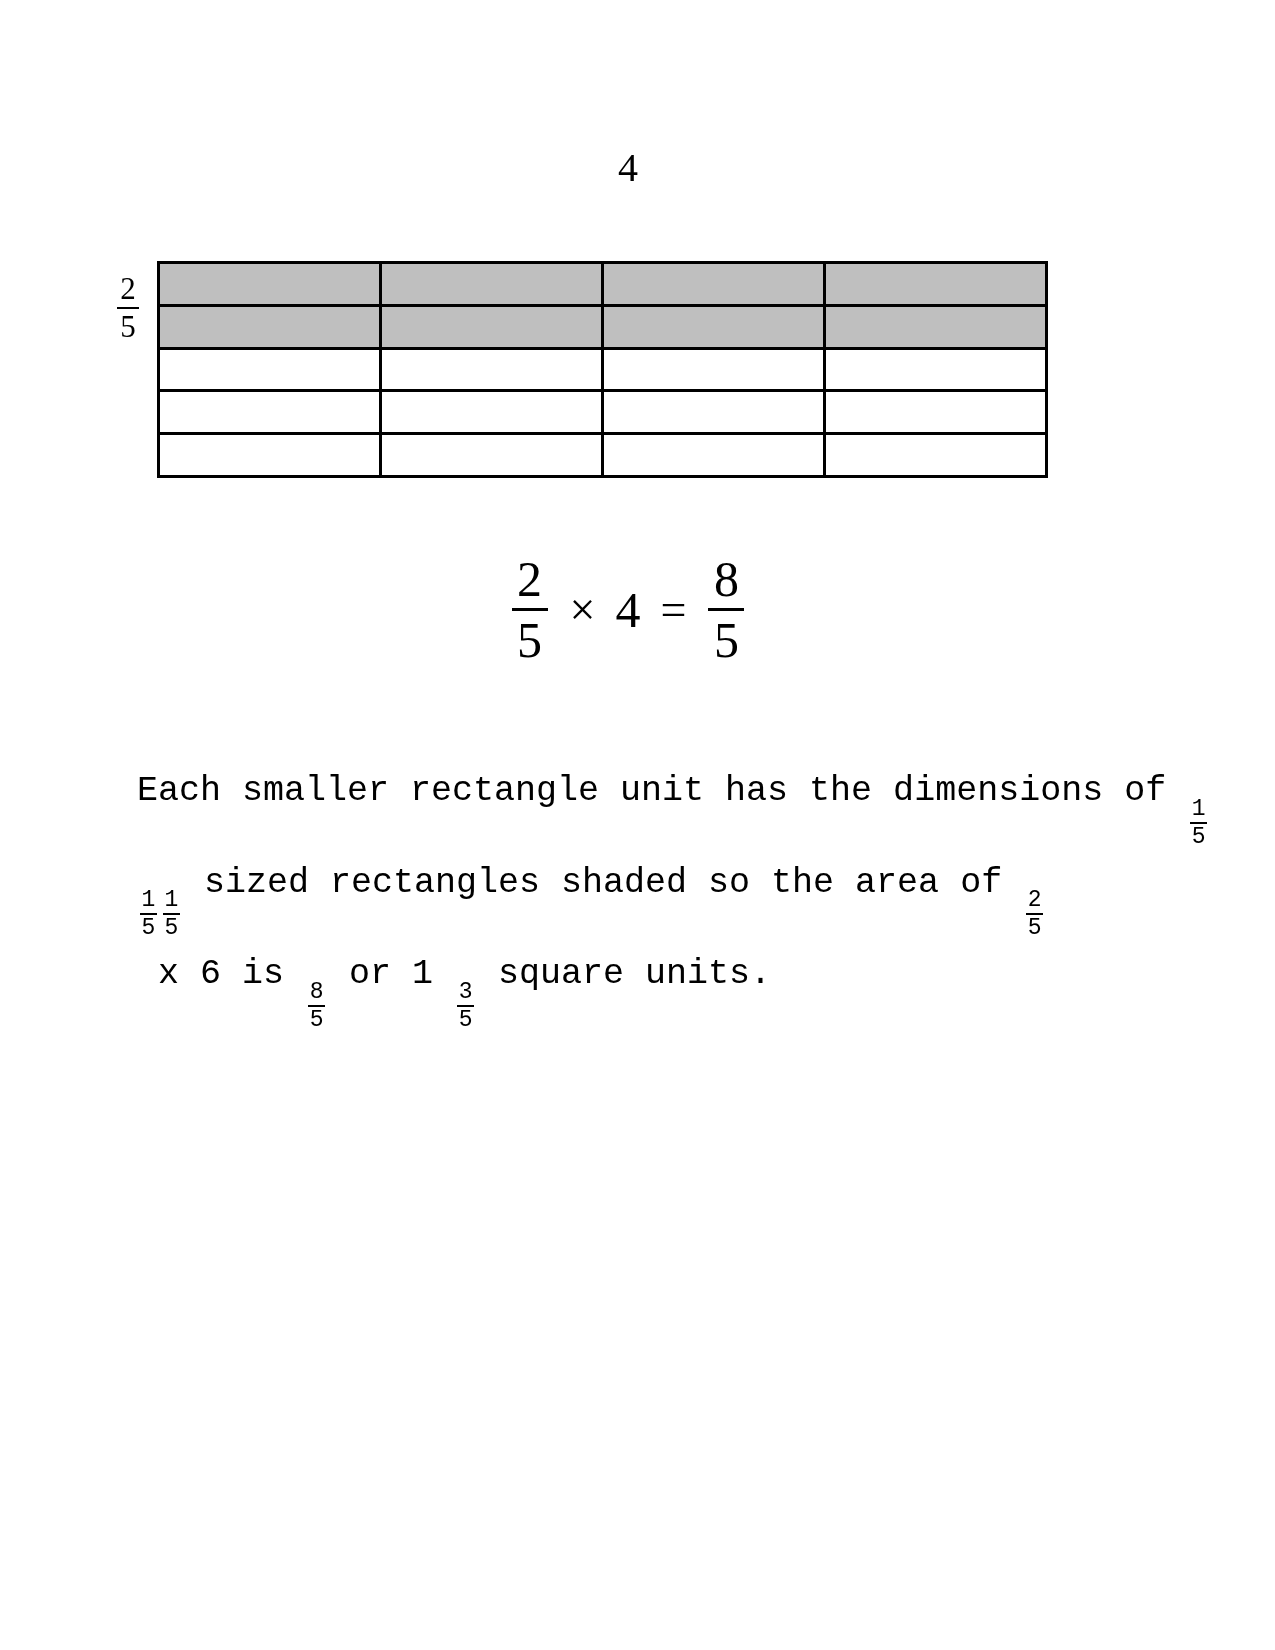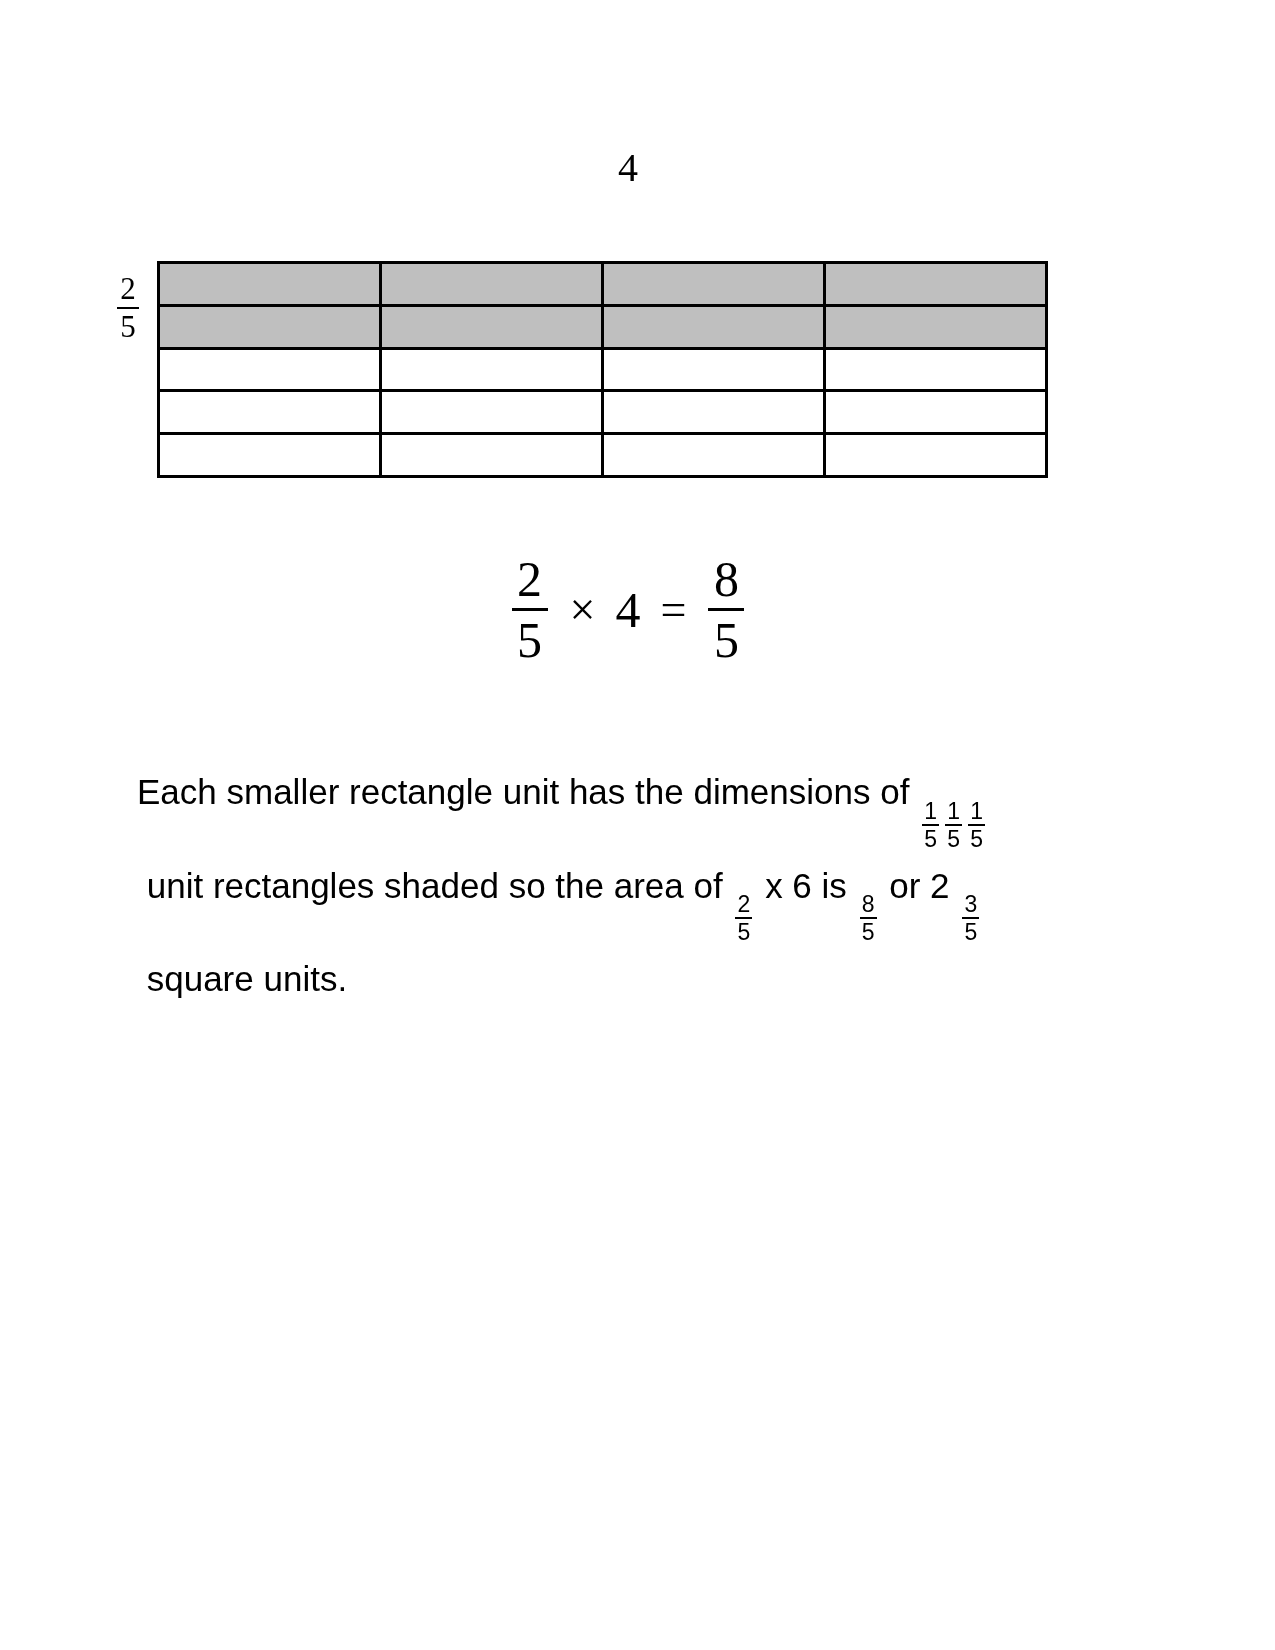--- a/index.html
+++ b/index.html
@@ -134,21 +134,21 @@
   }
 
   
   #explanation {
     position: absolute;
     left: 137px;
     top: 757px;
     width: 975px;
     font-size: 35px;
     line-height: 69px;
-    font-family: Liberation Sans, sans-serif;
+    font-family: Liberation Mono, monospace;
     text-align: left;
   }
   #explanation .word { white-space: pre; }
   .inlinefrac {
     display: inline-flex;
     flex-direction: column;
     align-items: center;
     vertical-align: -0.42em;
     line-height: 1;
     margin: 0 3px;
@@ -235,25 +235,25 @@
       <span class="bar"></span>
       <span class="den">5</span>
     </span><span class="inlinefrac">
       <span class="num">1</span>
       <span class="bar"></span>
       <span class="den">5</span>
     </span><span class="inlinefrac">
       <span class="num">1</span>
       <span class="bar"></span>
       <span class="den">5</span>
-    </span><span class="word"> unit rectangles shaded so the area of </span><span class="inlinefrac">
+    </span><span class="word"> sized rectangles shaded so the area of </span><span class="inlinefrac">
       <span class="num">2</span>
       <span class="bar"></span>
       <span class="den">5</span>
     </span><span class="word"> x 6 is </span><span class="inlinefrac">
       <span class="num">8</span>
       <span class="bar"></span>
       <span class="den">5</span>
-    </span><span class="word"> or 2 </span><span class="inlinefrac">
+    </span><span class="word"> or 1 </span><span class="inlinefrac">
       <span class="num">3</span>
       <span class="bar"></span>
       <span class="den">5</span>
     </span><span class="word"> square units.</span></div>
 
 </body></html>

